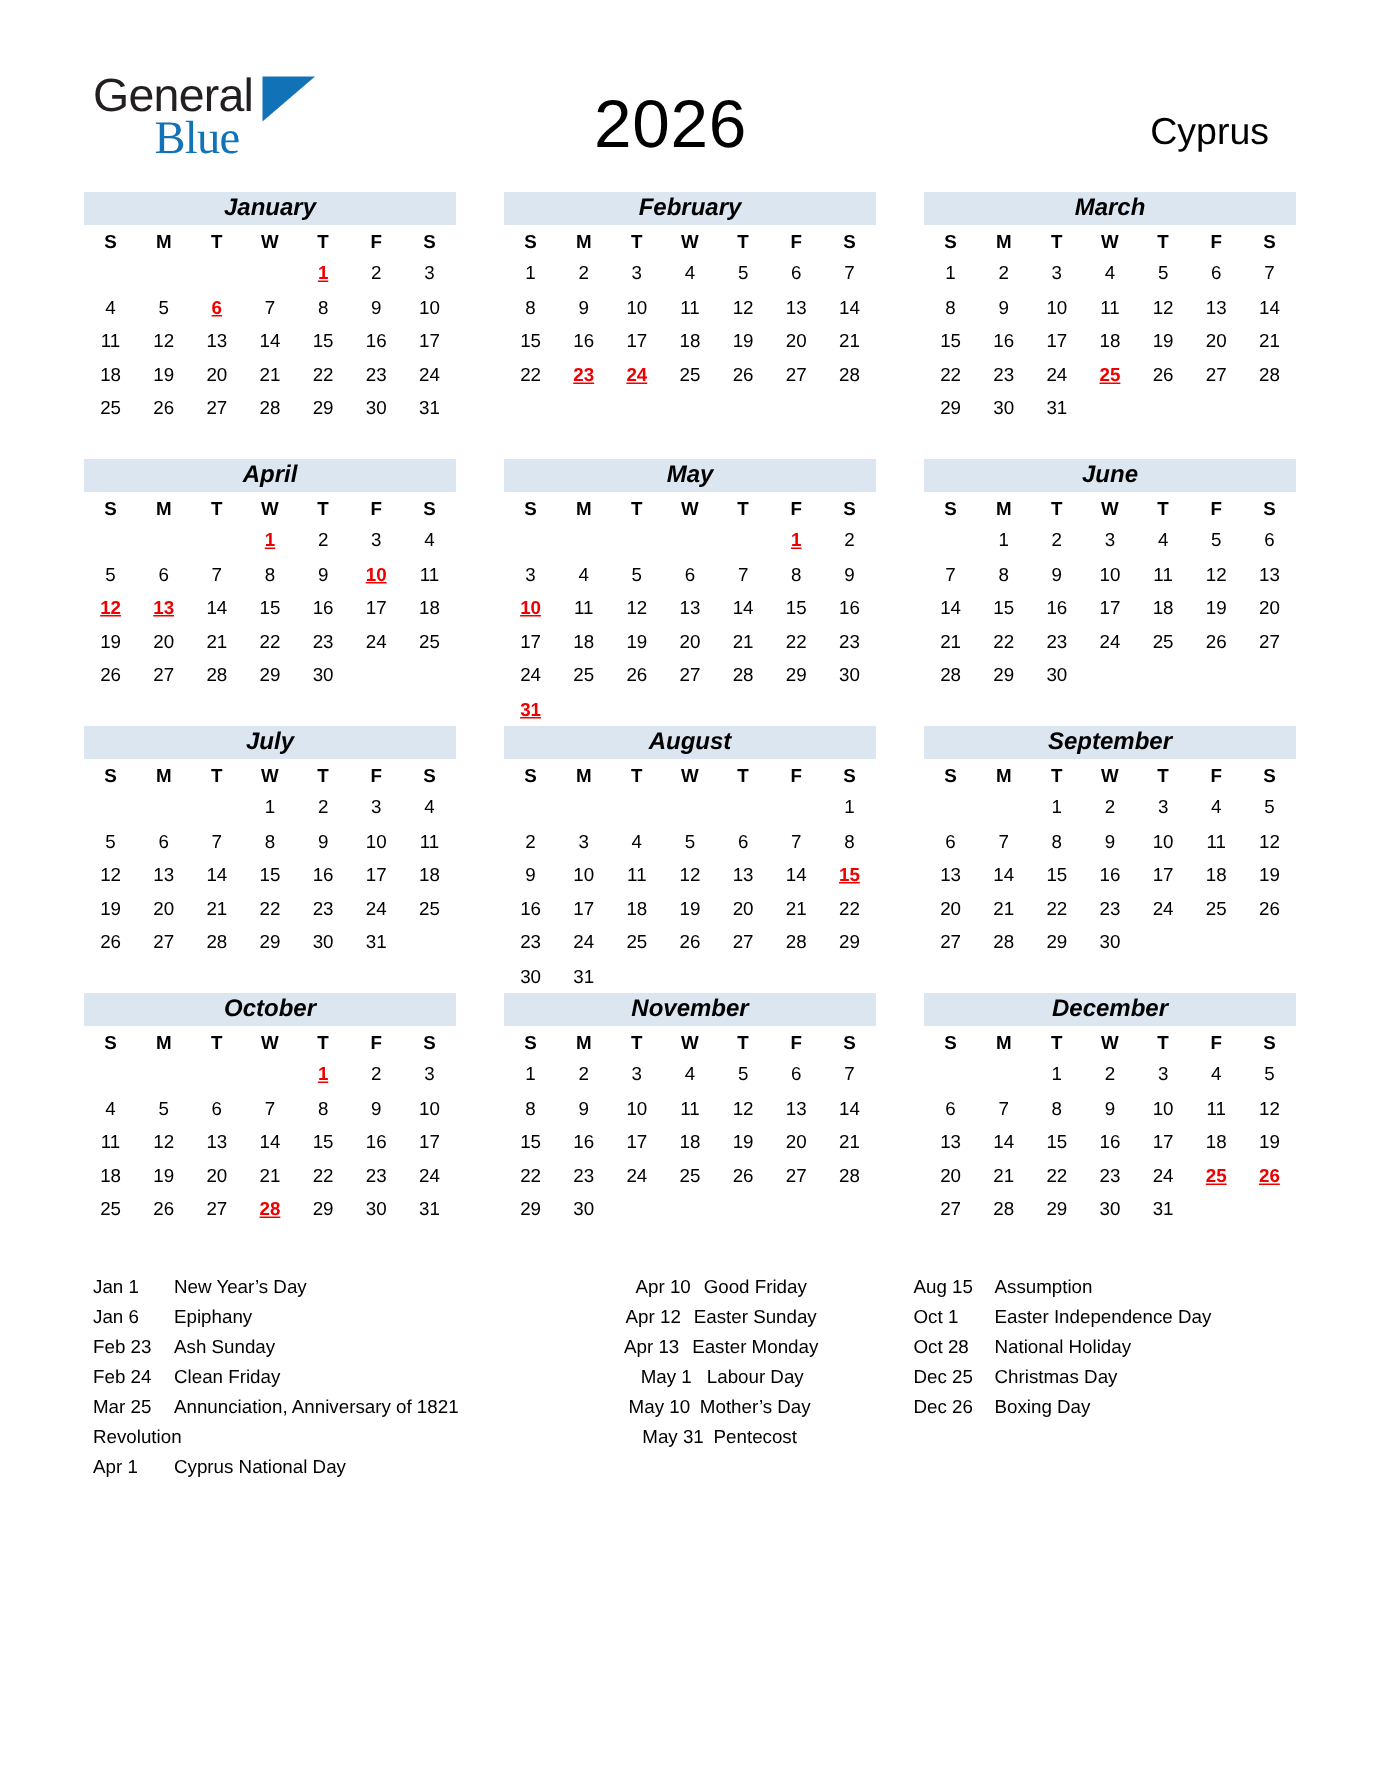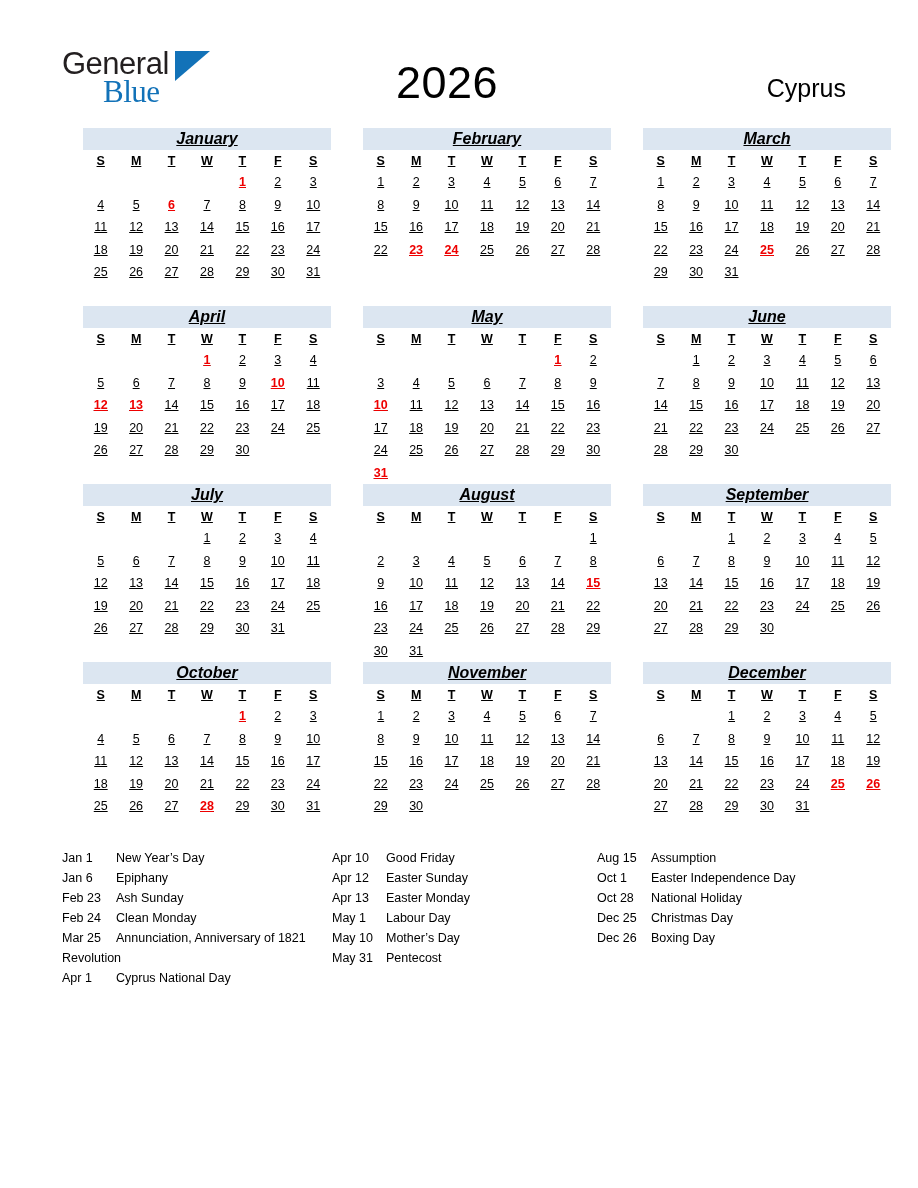--- a/index.html
+++ b/index.html
@@ -78,23 +78,22 @@
 
   
   .months {
     position: absolute;
     left: 0;
     top: 128px;
     width: 918px;
   }
   .month-row {
     display: flex;
-    justify-content: center;
+    justify-content: flex-start;
     margin-bottom: 0;
-    text-decoration: underline;
   }
   .month {
     width: 248px;
     margin: 0 0 0 0;
   }
   .month-col-1 { margin-left: 56px; }
   .month-col-2 { margin-left: 32px; }
   .month-col-3 { margin-left: 32px; }
 
   .month-title {
@@ -140,21 +139,21 @@
     top: 848px;
     left: 0;
     width: 918px;
     display: flex;
   }
   .legend-col {
     font-size: 12.5px;
     line-height: 20px;
   }
   .legend-col-1 { margin-left: 62px; width: 270px; }
-  .legend-col-2 { margin-left: 0px; width: 265px; }
+  .legend-col-2 { margin-left: 12px; width: 265px; text-align: center; }
   .legend-col-3 { margin-left: 0px; width: 280px; }
   .legend-item {
     display: block;
     white-space: normal;
   }
   .legend-date {
     display: inline-block;
     width: 54px;
     vertical-align: top;
   }
@@ -1048,21 +1047,21 @@
         </table>
       </div>
     </div>
   </div>
 
 <div class="legend">
     <div class="legend-col legend-col-1">
       <div class="legend-item"><span class="legend-date">Jan 1</span><span class="legend-name">New Year’s Day</span></div>
       <div class="legend-item"><span class="legend-date">Jan 6</span><span class="legend-name">Epiphany</span></div>
       <div class="legend-item"><span class="legend-date">Feb 23</span><span class="legend-name">Ash Sunday</span></div>
-      <div class="legend-item"><span class="legend-date">Feb 24</span><span class="legend-name">Clean Monday</span></div>
+      <div class="legend-item"><span class="legend-date">Feb 24</span><span class="legend-name">Clean Friday</span></div>
       <div class="legend-item"><span class="legend-date">Mar 25</span><span class="legend-name">Annunciation, Anniversary of 1821 Revolution</span></div>
       <div class="legend-item"><span class="legend-date">Apr 1</span><span class="legend-name">Cyprus National Day</span></div>
     </div>
     <div class="legend-col legend-col-2">
       <div class="legend-item"><span class="legend-date">Apr 10</span><span class="legend-name">Good Friday</span></div>
       <div class="legend-item"><span class="legend-date">Apr 12</span><span class="legend-name">Easter Sunday</span></div>
       <div class="legend-item"><span class="legend-date">Apr 13</span><span class="legend-name">Easter Monday</span></div>
       <div class="legend-item"><span class="legend-date">May 1</span><span class="legend-name">Labour Day</span></div>
       <div class="legend-item"><span class="legend-date">May 10</span><span class="legend-name">Mother’s Day</span></div>
       <div class="legend-item"><span class="legend-date">May 31</span><span class="legend-name">Pentecost</span></div>

